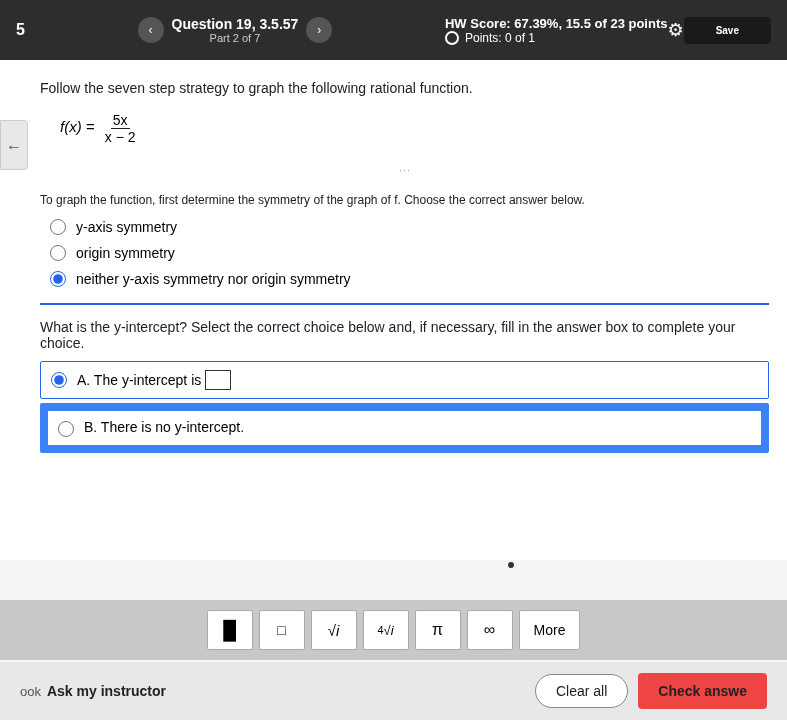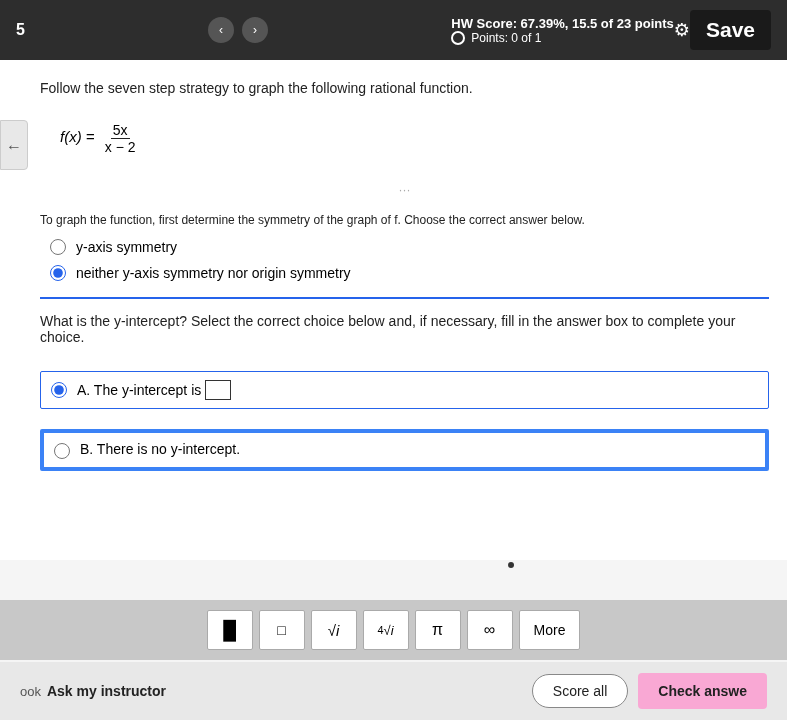--- a/index.html
+++ b/index.html
@@ -70,22 +70,22 @@
     }
     .gear-icon {
       font-size: 18px;
       color: white;
       cursor: pointer;
     }
     .save-btn {
       background: #1a1a1a;
       color: white;
       border: none;
-      padding: 8px 16px;
-      font-size: 21px;
+      padding: 8px 32px;
+      font-size: 10px;
       font-weight: bold;
       border-radius: 4px;
       cursor: pointer;
     }
 
     
     .side-arrow {
       position: absolute;
       left: 0;
       top: 120px;
@@ -121,21 +121,21 @@
       font-size: 15px;
     }
     .function-display .func-name {
       font-style: italic;
     }
     .fraction {
       display: inline-flex;
       flex-direction: column;
       align-items: center;
       vertical-align: middle;
-      margin: 12px 4px;
+      margin: 2px 4px;
     }
     .fraction .numerator {
       border-bottom: 1px solid #222;
       padding: 0 2px;
       font-size: 14px;
     }
     .fraction .denominator {
       padding: 0 2px;
       font-size: 14px;
     }
@@ -195,21 +195,20 @@
 
     .choice-item {
       display: flex;
       align-items: flex-start;
       gap: 10px;
       font-size: 14px;
       cursor: pointer;
       padding: 8px 10px;
       border: 1px solid #2563eb;
       margin-bottom: 4px;
-      margin-top: 16px;
     }
     .choice-item.selected {
       background: #fff;
       border: 1.5px solid #2563eb;
     }
     .choice-item input[type="radio"] {
       width: 16px;
       height: 16px;
       margin-top: 2px;
       cursor: pointer;
@@ -315,21 +314,21 @@
       background: white;
       border: 1.5px solid #888;
       padding: 8px 20px;
       border-radius: 20px;
       cursor: pointer;
       font-size: 14px;
       color: #222;
     }
 
     .check-answer-btn {
-      background: #f9a8d4;
+      background: #ef4444;
       border: none;
       padding: 10px 20px;
       border-radius: 4px;
       cursor: pointer;
       font-size: 14px;
       font-weight: bold;
       color: #222;
     }
 
     .nav-center {
@@ -343,33 +342,37 @@
       height: 6px;
       background: #333;
       border-radius: 50%;
       position: absolute;
       top: 562px;
       left: 508px;
       pointer-events: none;
     }
 
     .blue-border-box {
-      border: 4px solid #3b82f6;
+      border: 8px solid #3b82f6;
       border-radius: 2px;
     }
   </style>
 </head>
 <body>
 
 <div class="header">
   <div class="header-left">
     <span style="font-size:16px;font-weight:bold;">5</span>
   </div>
   <div style="display:flex;align-items:center;gap:8px;">
     <button class="nav-btn">‹</button>
+    <div class="nav-center">
+      <span style="font-weight:bold;font-size:14px;color:white;">Question 19, 3.5.57</span>
+      <span style="font-size:11px;color:#ccc;">Part 2 of 7</span>
+    </div>
     <button class="nav-btn">›</button>
   </div>
   <div class="header-right">
     <div class="hw-score">
       <div class="score-title">HW Score: 67.39%, 15.5 of 23 points</div>
       <div class="points-row">
         <span class="circle-icon"></span>
         <span>Points: 0 of 1</span>
       </div>
     </div>
@@ -395,20 +398,24 @@
   <div class="divider-dots">···</div>
 
   <p class="subquestion">To graph the function, first determine the symmetry of the graph of f. Choose the correct answer below.</p>
 
   <div class="radio-group">
     <label class="radio-item">
       <input type="radio" name="symmetry" style="">
       <span>y-axis symmetry</span>
     </label>
     <label class="radio-item">
+      <input type="radio" name="symmetry" style="">
+      <span>origin symmetry</span>
+    </label>
+    <label class="radio-item">
       <input type="radio" name="symmetry" checked="" style="">
       <span>neither y-axis symmetry nor origin symmetry</span>
     </label>
   </div>
 
   <hr class="blue-line">
 
   <p class="y-intercept-question">What is the y-intercept? Select the correct choice below and, if necessary, fill in the answer box to complete your choice.</p>
 
   <div class="choice-group">
@@ -442,16 +449,16 @@
   <button class="toolbar-btn" style="font-size:16px;">∞</button>
   <button class="toolbar-btn-more">More</button>
 </div>
 
 <div class="bottom-footer">
   <div class="footer-left">
     <span>ook</span>
     <span class="ask-instructor">Ask my instructor</span>
   </div>
   <div class="footer-right">
-    <button class="clear-all-btn">Score all</button>
+    <button class="clear-all-btn">Clear all</button>
     <button class="check-answer-btn">Check answe</button>
   </div>
 </div>
 
 </body></html>

